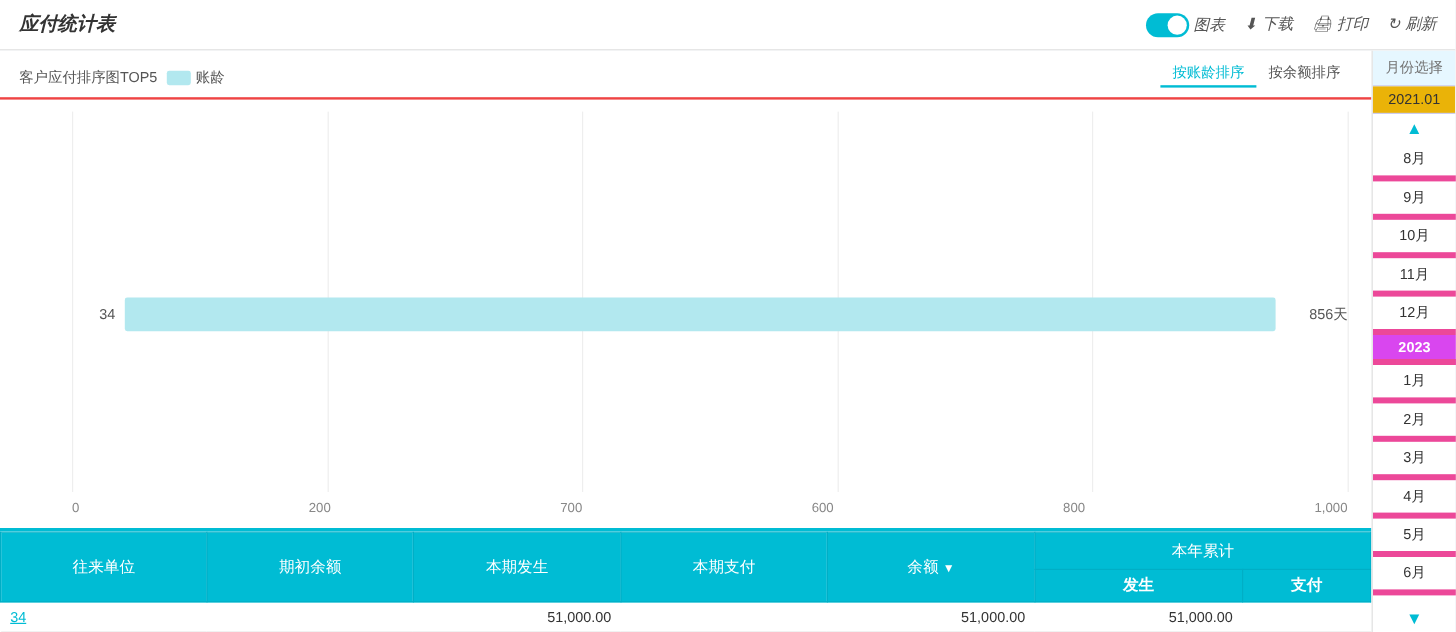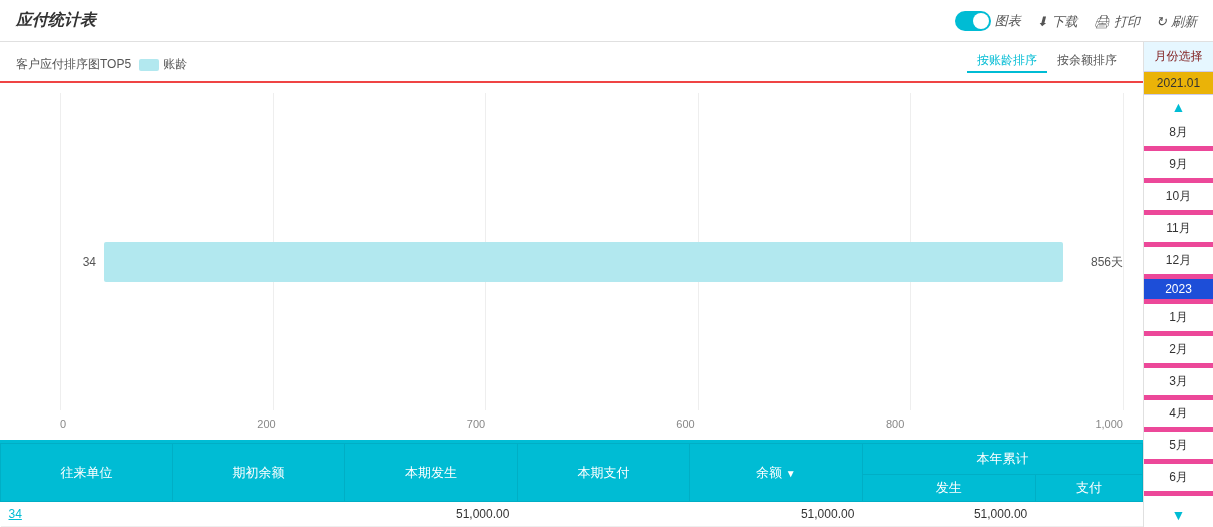--- a/index.html
+++ b/index.html
@@ -3,21 +3,21 @@
   <meta charset="utf-8">
   <style>
     * { box-sizing: border-box; margin: 0; padding: 0; }
     body { font-family: "Microsoft YaHei", Arial, sans-serif; font-size: 13px; background: #f0f2f5; color: #333; }
 
     .page-container { width: 1213px; height: 527px; display: flex; flex-direction: column; background: #f0f2f5; overflow: hidden; }
 
     
     .header { display: flex; align-items: center; justify-content: space-between; padding: 8px 16px; background: #fff; border-bottom: 1px solid #e0e0e0; height: 42px; font-style: italic; }
     .header-title { font-size: 16px; font-weight: bold; color: #333; }
-    .header-actions { display: flex; align-items: flex-end; gap: 16px; padding-left: 28px; }
+    .header-actions { display: flex; align-items: flex-start; gap: 16px; padding-left: 28px; }
     .header-action-item { display: flex; align-items: center; gap: 4px; cursor: pointer; color: #555; font-size: 13px; }
     .toggle-switch { width: 36px; height: 20px; background: #00bcd4; border-radius: 10px; position: relative; cursor: pointer; }
     .toggle-switch::after { content: ''; position: absolute; width: 16px; height: 16px; background: #fff; border-radius: 50%; top: 2px; right: 2px; }
 
     
     .main-content { display: flex; flex: 1; overflow: hidden; }
 
     
     .chart-area { flex: 1; background: #fff; display: flex; flex-direction: column; overflow: hidden; }
 
@@ -34,32 +34,32 @@
     .bar-chart-container { flex: 1; padding: 10px 20px 30px 60px; position: relative; overflow: hidden; }
     .x-axis { display: flex; justify-content: space-between; position: absolute; bottom: 10px; left: 60px; right: 20px; font-size: 11px; color: #888; }
     .x-grid { position: absolute; top: 10px; bottom: 30px; left: 60px; right: 20px; }
     .x-grid-line { position: absolute; top: 0; bottom: 0; width: 1px; background: #eee; }
 
     
     .table-section { background: #fff; border-top: 3px solid #00bcd4; }
     .table-wrapper { overflow-x: auto; }
     table { width: 100%; border-collapse: collapse; font-size: 13px; }
     thead tr.header-row-1 th { background: #00bcd4; color: #fff; text-align: center; padding: 6px 8px; border: 1px solid #00aec5; font-weight: normal; }
-    thead tr.header-row-2 th { background: #00bcd4; color: #fff; text-align: center; padding: 4px 8px; border: 1px solid #00aec5; font-weight: normal; }
+    thead tr.header-row-2 th { background: #00bcd4; color: #fff; text-align: center; padding: 4px 8px; border: 1px solid #00aec5; font-weight: bold; }
     tbody tr td { text-align: right; padding: 5px 8px; border-bottom: 1px solid #eee; font-size: 12px; }
     tbody tr td:first-child { text-align: left; color: #00bcd4; text-decoration: underline; cursor: pointer; }
 
     
     .sidebar { width: 70px; background: #fff; border-left: 1px solid #e0e0e0; display: flex; flex-direction: column; overflow: hidden; }
-    .sidebar-header { background: #e6f7ff; text-align: center; padding: 6px 4px; font-size: 12px; color: #7f1d1d; border-bottom: 1px solid #cce; }
+    .sidebar-header { background: #e6f7ff; text-align: center; padding: 6px 4px; font-size: 12px; color: #737373; border-bottom: 1px solid #cce; }
     .sidebar-year-val { text-align: center; padding: 4px 2px; font-size: 12px; color: #333; background: #eab308; border-bottom: 1px solid #cce; }
     .sidebar-nav-btn { display: flex; align-items: center; justify-content: center; padding: 4px; cursor: pointer; color: #00bcd4; font-size: 14px; }
     .sidebar-months { flex: 1; overflow-y: auto; }
     .sidebar-month { text-align: center; padding: 5px 4px; font-size: 12px; color: #333; cursor: pointer; border-bottom: 5px solid #ec4899; }
-    .sidebar-month.year-label { background: #1d4ed8; color: #fff; font-weight: normal; padding: 3px 4px; }
+    .sidebar-month.year-label { background: #d946ef; color: #fff; font-weight: bold; padding: 3px 4px; }
   </style>
 </head>
 <body>
 
 <div class="page-container">
 
   <div class="header">
     <div class="header-title">应付统计表</div>
     <div class="header-actions">
       <div class="header-action-item">
@@ -108,21 +108,21 @@
           <div class="x-grid-line" style="left:20%;"></div>
           <div class="x-grid-line" style="left:40%;"></div>
           <div class="x-grid-line" style="left:60%;"></div>
           <div class="x-grid-line" style="left:80%;"></div>
           <div class="x-grid-line" style="left:100%;"></div>
         </div>
 
         <div style="position:absolute; top:50%; left:60px; right:80px; transform:translateY(-50%);">
           <div style="display:flex; align-items:center; gap:8px;">
             <div style="width:36px; text-align:right; font-size:12px; color:#555; flex-shrink:0;">34</div>
-            <div style="flex:1; height:40px; background:#b2e8ef; border-radius:2px; position:relative;">
+            <div style="flex:1; height:28px; background:#b2e8ef; border-radius:2px; position:relative;">
               <span style="position:absolute; right:-60px; top:50%; transform:translateY(-50%); font-size:12px; color:#555; white-space:nowrap;">856天</span>
             </div>
           </div>
         </div>
 
         <div class="x-axis">
           <span>0</span>
           <span>200</span>
           <span>700</span>
           <span>600</span>

